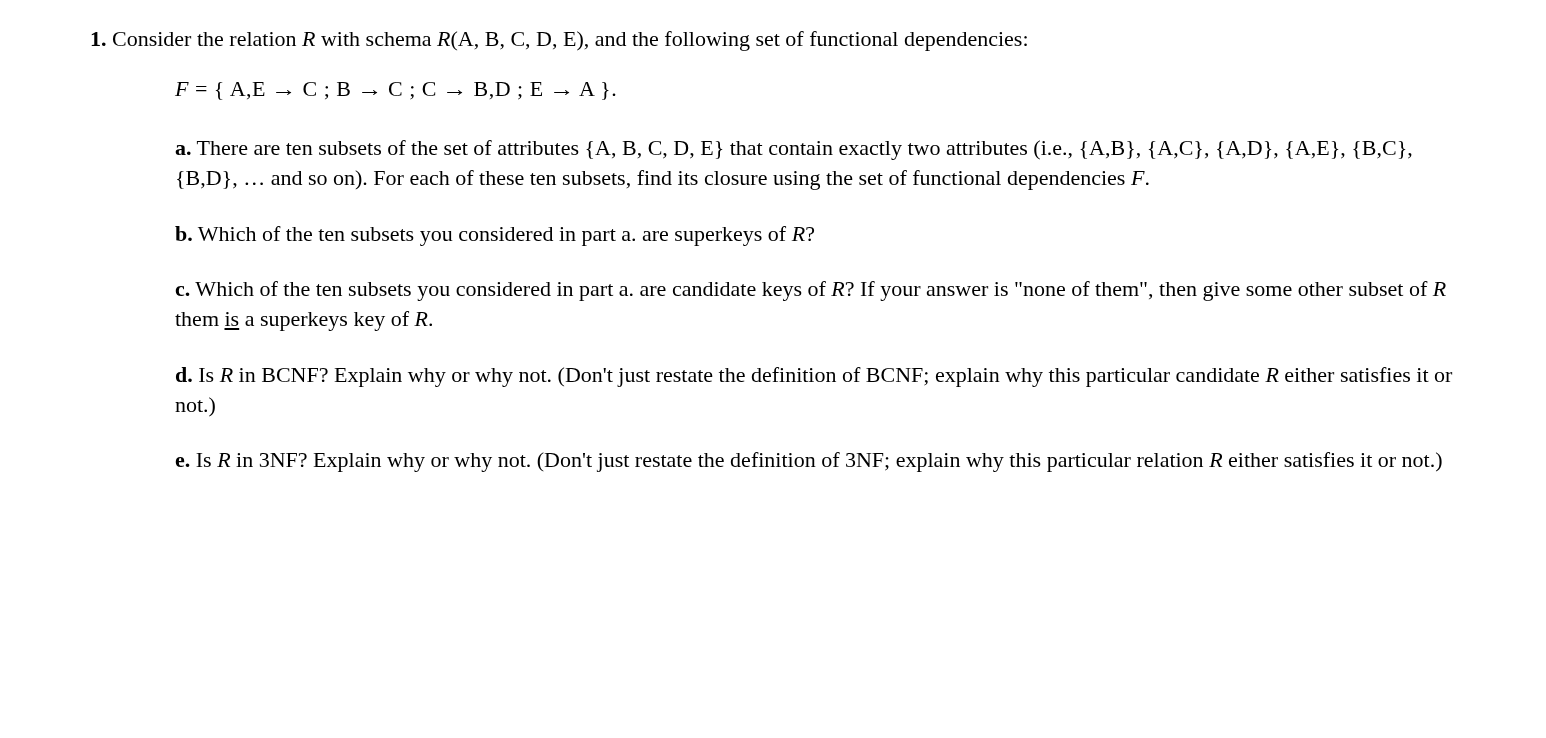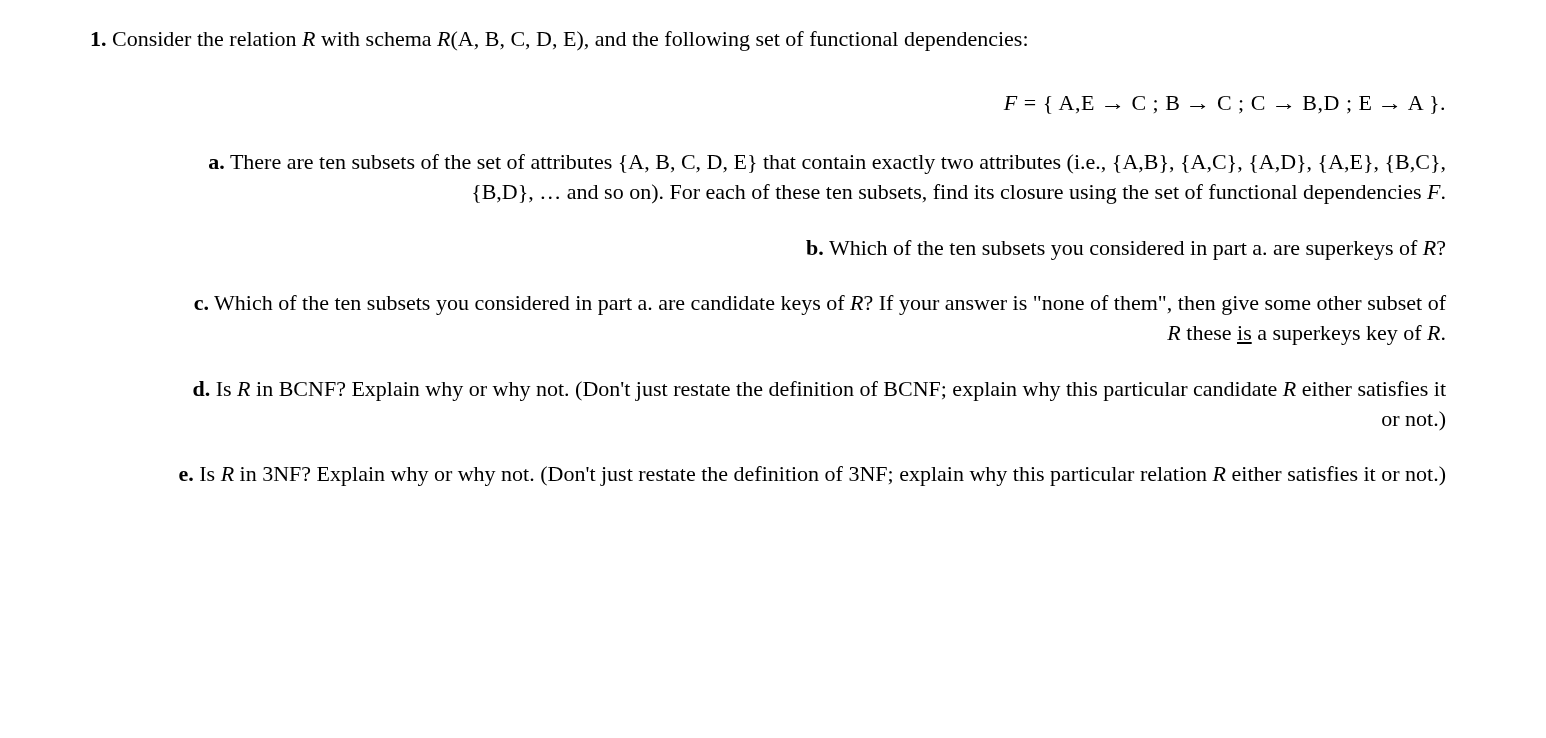--- a/index.html
+++ b/index.html
@@ -7,32 +7,31 @@
       font-size: 22px;
       line-height: 1.35;
       color: #000;
       background: #fff;
       margin: 0;
       padding: 24px 90px 40px 90px;
       width: 1546px;
       box-sizing: border-box;
     }
     .intro {
-      margin-bottom: 34px;
+      margin-bottom: 20px;
     }
     .intro .num {
       font-weight: bold;
     }
     .italic {
       font-style: italic;
     }
     .indent {
       margin-left: 85px;
-      margin-right: 10px;
-      text-align: right;
+      margin-right: 2px;
     }
     .formula {
       margin-top: 10px;
       margin-bottom: 30px;
       letter-spacing: 0.5px;
     }
     .part {
       margin-bottom: 26px;
     }
     .bold {
@@ -62,21 +61,21 @@
 
 <div class="indent part">
   <span class="bold">a.</span><span> There are ten subsets of the set of attributes {A, B, C, D, E} that contain exactly two attributes (i.e., {A,B}, {A,C}, {A,D}, {A,E}, {B,C}, {B,D}, … and  so on).  For each of these ten subsets, find its closure using the set of functional dependencies </span><span class="italic">F</span><span>.</span>
 </div>
 
 <div class="indent part">
   <span class="bold">b.</span><span> Which of the ten subsets you considered in part a. are superkeys of </span><span class="italic">R</span><span>?</span>
 </div>
 
 <div class="indent part">
-  <span class="bold">c.</span><span> Which of the ten subsets you considered in part a. are candidate keys of </span><span class="italic">R</span><span>?  If your answer is "none of them", then give some other subset of </span><span class="italic">R</span><span> these </span><span class="underline">is</span><span> a superkeys key of </span><span class="italic">R</span><span>.</span>
+  <span class="bold">c.</span><span> Which of the ten subsets you considered in part a. are candidate keys of </span><span class="italic">R</span><span>?  If your answer is "none of them", then give some other subset of </span><span class="italic">R</span><span> them </span><span class="underline">is</span><span> a superkeys key of </span><span class="italic">R</span><span>.</span>
 </div>
 
 <div class="indent part">
   <span class="bold">d.</span><span> Is </span><span class="italic">R</span><span> in BCNF?  Explain why or why not.  (Don't just restate the definition of BCNF; explain why this particular candidate </span><span class="italic">R</span><span> either satisfies it or not.)</span>
 </div>
 
 <div class="indent part">
   <span class="bold">e.</span><span> Is </span><span class="italic">R</span><span> in 3NF?  Explain why or why not.  (Don't just restate the definition of 3NF; explain why this particular relation </span><span class="italic">R</span><span> either satisfies it or not.)</span>
 </div>
 

